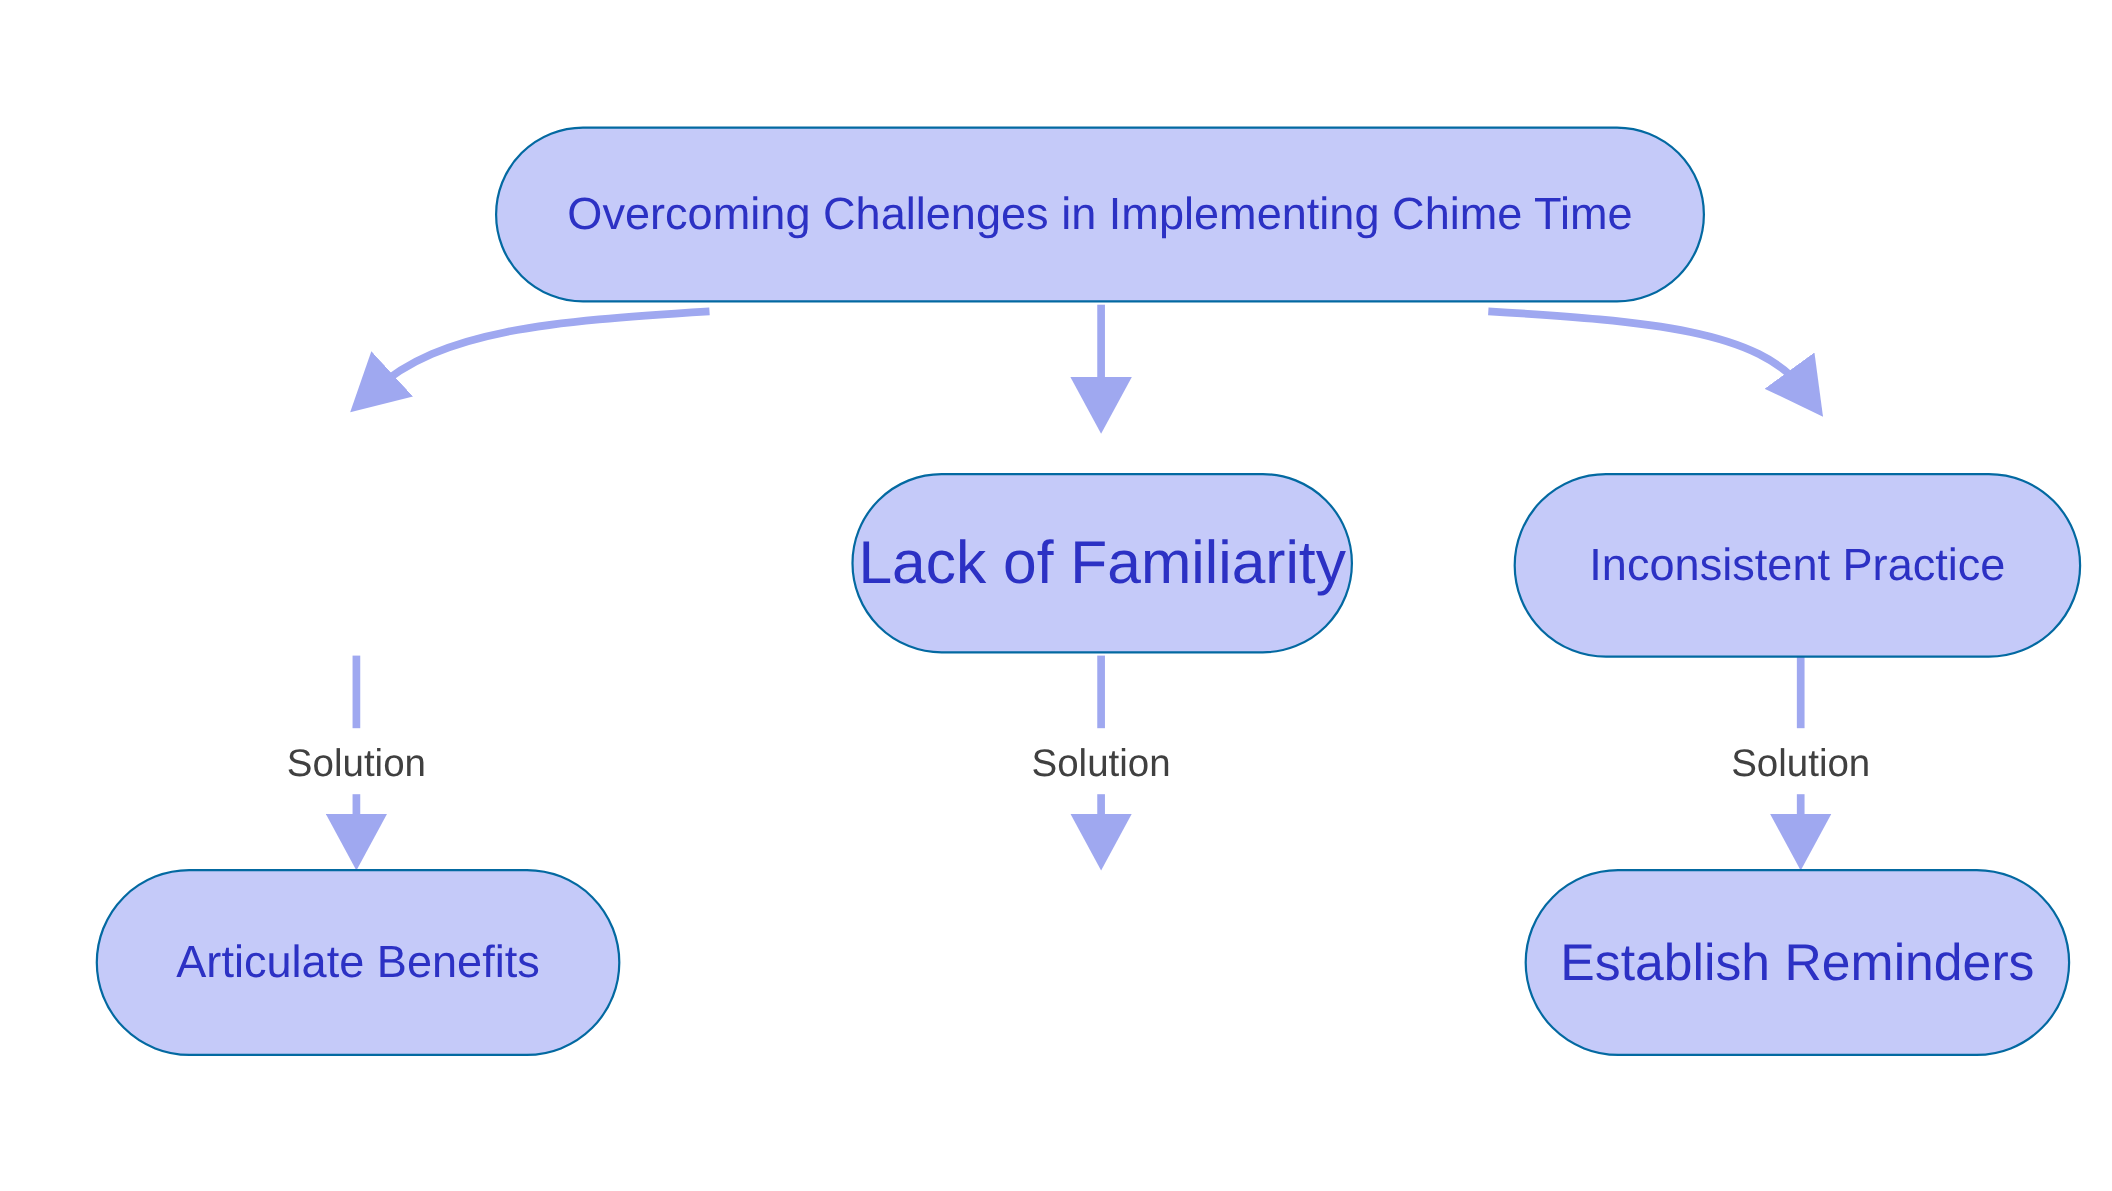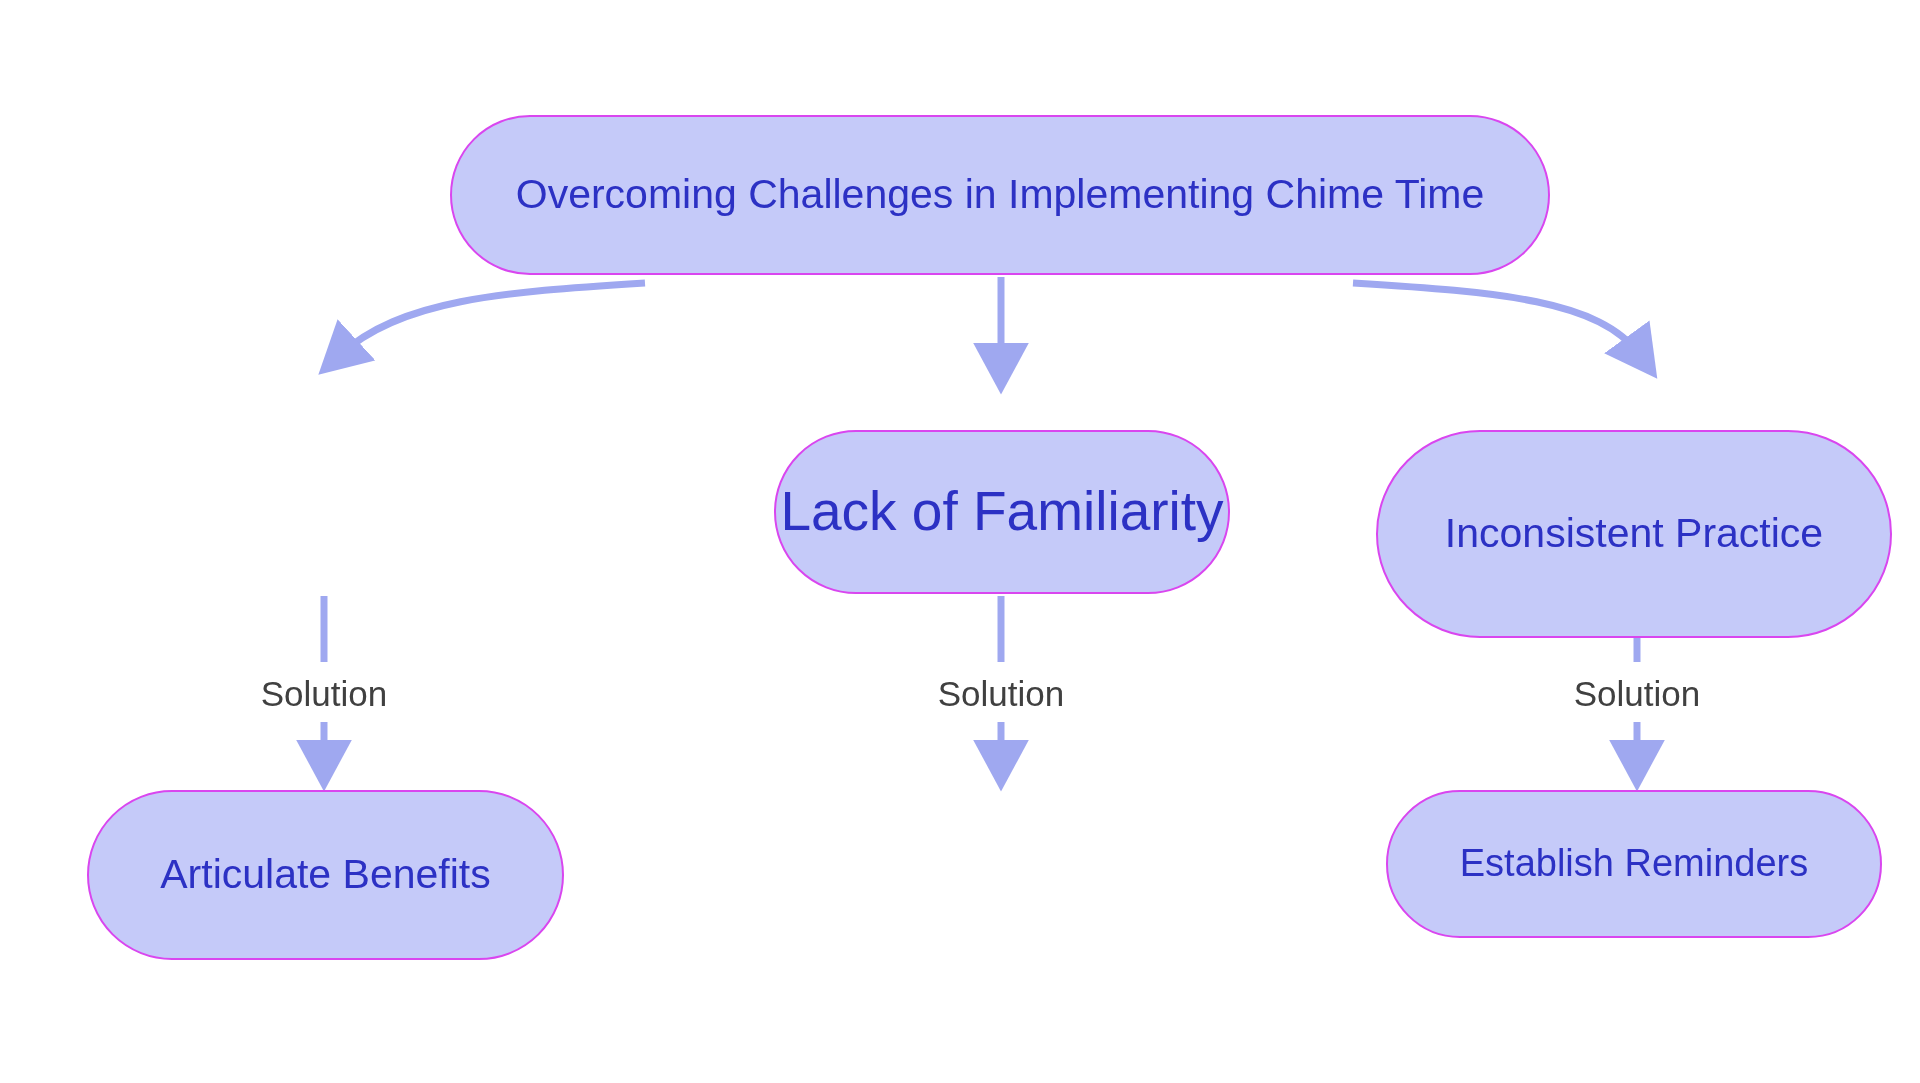--- a/index.html
+++ b/index.html
@@ -23,21 +23,21 @@
     left: 0;
     top: 0;
     width: 1920px;
     height: 1083px;
     pointer-events: none;
   }
   .node {
     position: absolute;
     box-sizing: border-box;
     background: #c5caf9;
-    border: 2px solid #d946ef;
+    border: 2px solid #0369a1;
     border-radius: 999px;
     display: flex;
     align-items: center;
     justify-content: center;
     color: #2c31c4;
     text-align: center;
     line-height: 1.15;
     white-space: nowrap;
   }
   .node-root {
@@ -58,43 +58,43 @@
     left: 774px;
     top: 430px;
     width: 456px;
     height: 164px;
     font-size: 55px;
   }
   .node-mid-3 {
     left: 1376px;
     top: 430px;
     width: 516px;
-    height: 208px;
+    height: 168px;
     font-size: 41px;
   }
   .node-leaf-1 {
     left: 87px;
     top: 790px;
     width: 477px;
     height: 170px;
     font-size: 41px;
   }
   .node-leaf-2 {
     left: 769px;
     top: 790px;
     width: 466px;
     height: 170px;
     font-size: 41px;
   }
   .node-leaf-3 {
     left: 1386px;
     top: 790px;
     width: 496px;
-    height: 148px;
-    font-size: 38px;
+    height: 170px;
+    font-size: 47px;
   }
   .edge-label {
     position: absolute;
     color: #404040;
     font-size: 35px;
     background: #ffffff;
     padding: 2px 8px;
     white-space: nowrap;
     transform: translate(-50%, -50%);
   }

